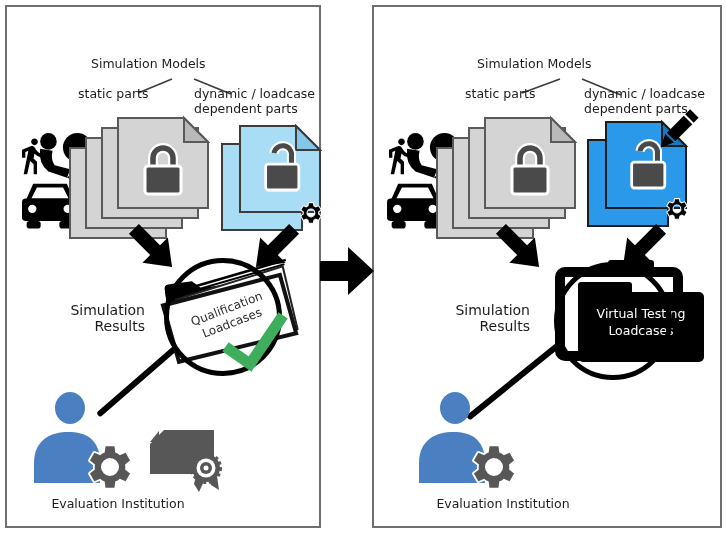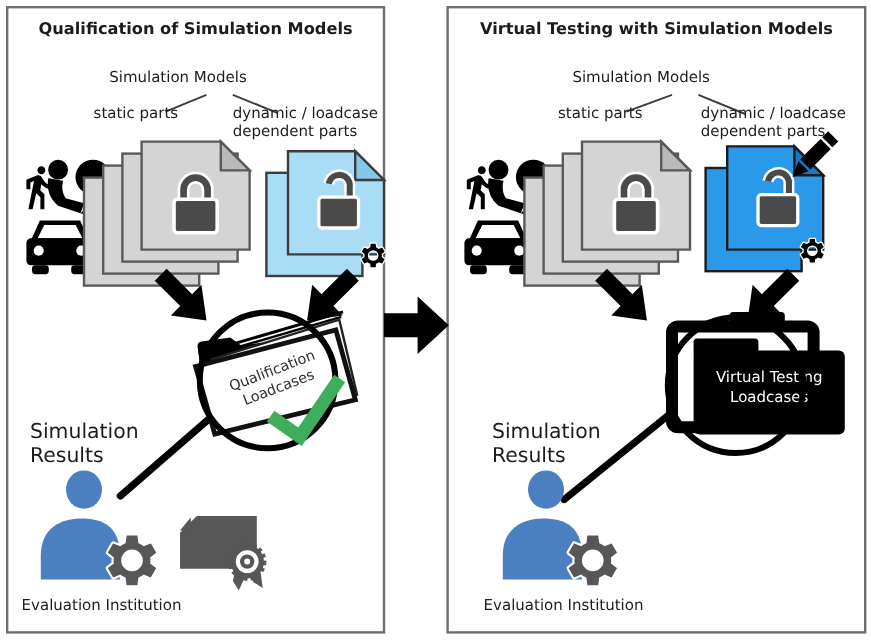--- a/index.html
+++ b/index.html
@@ -4,41 +4,40 @@
 <style>
   html,body{margin:0;padding:0;background:#fff;}
   #canvas{position:relative;width:726px;height:534px;background:#fff;overflow:hidden;
           font-family:"DejaVu Sans","Liberation Sans",sans-serif;color:#1c1c1c;}
   .abs{position:absolute;}
   .panel{position:absolute;top:5px;height:523px;border:2px solid #6f6f6f;background:#fff;box-sizing:border-box;z-index:0;}
   #panel-left{left:5px;width:316px;}
   #panel-right{left:372px;width:350px;}
   .title{font-weight:bold;font-size:13.5px;text-align:center;z-index:2;}
   .lbl{font-size:12.5px;text-align:left;line-height:15px;z-index:2;}
-  .lbl-right{font-size:17px;z-index:2;margin-top:48px;}
-  .inst{font-size:12.5px;text-align:left;z-index:2;}
+  .lbl-right{font-size:14px;text-align:right;z-index:2;}
+  .inst{font-size:12.5px;text-align:center;z-index:2;}
   svg{display:block;overflow:visible;}
   svg text{font-family:"DejaVu Sans","Liberation Sans",sans-serif;}
   .docsvg{z-index:2;}
   .arrow{z-index:3;}
   .ring{border:5px solid #000;border-radius:50%;background:transparent;z-index:4;}
   .handle{height:6px;background:#000;transform-origin:0 0;z-index:1;border-radius:3px;}
   .folder{z-index:2;}
   .check{z-index:5;}
   .person{z-index:3;}
   .gear-big{z-index:4;}
 </style>
 </head>
 <body>
 
 <div id="canvas">
 
   <div class="panel" id="panel-left"></div>
 
-  <div class="abs title" style="left:5px;top:16px;width:316px;">Qualification of Simulation Models</div>
 
   <div class="abs lbl" style="left:91px;top:56px;width:200px;">Simulation Models</div>
 
   <svg class="abs" style="left:130px;top:77px;z-index:2;" width="108" height="20">
     <line x1="42" y1="2" x2="8" y2="16" stroke="#3c3c3c" stroke-width="1.6"></line>
     <line x1="64" y1="2" x2="101" y2="17" stroke="#3c3c3c" stroke-width="1.6"></line>
   </svg>
 
   <div class="abs lbl" style="left:78px;top:86px;width:110px;">static parts</div>
   <div class="abs lbl" style="left:194px;top:86px;width:132px;">dynamic / loadcase</div>
@@ -146,21 +145,20 @@
     <circle cx="58" cy="40" r="2.5" fill="#fff"></circle>
   </svg>
   <div class="abs inst" style="left:18px;top:496px;width:200px;">Evaluation Institution</div>
 
   <svg class="abs" style="left:320px;top:244px;z-index:5;" width="54" height="54" viewBox="0 0 54 54">
     <polygon points="0,17 28,17 28,3 54,27 28,51 28,37 0,37" fill="#000"></polygon>
   </svg>
 
   <div class="panel" id="panel-right"></div>
 
-  <div class="abs title" style="left:372px;top:16px;width:350px;">Virtual Testing with Simulation Models</div>
 
   <div class="abs lbl" style="left:477px;top:56px;width:200px;">Simulation Models</div>
 
   <svg class="abs" style="left:516px;top:77px;z-index:2;" width="110" height="20">
     <line x1="44" y1="2" x2="6" y2="16" stroke="#3c3c3c" stroke-width="1.6"></line>
     <line x1="66" y1="2" x2="105" y2="18" stroke="#3c3c3c" stroke-width="1.6"></line>
   </svg>
 
   <div class="abs lbl" style="left:465px;top:86px;width:110px;">static parts</div>
   <div class="abs lbl" style="left:584px;top:86px;width:132px;">dynamic / loadcase</div>

